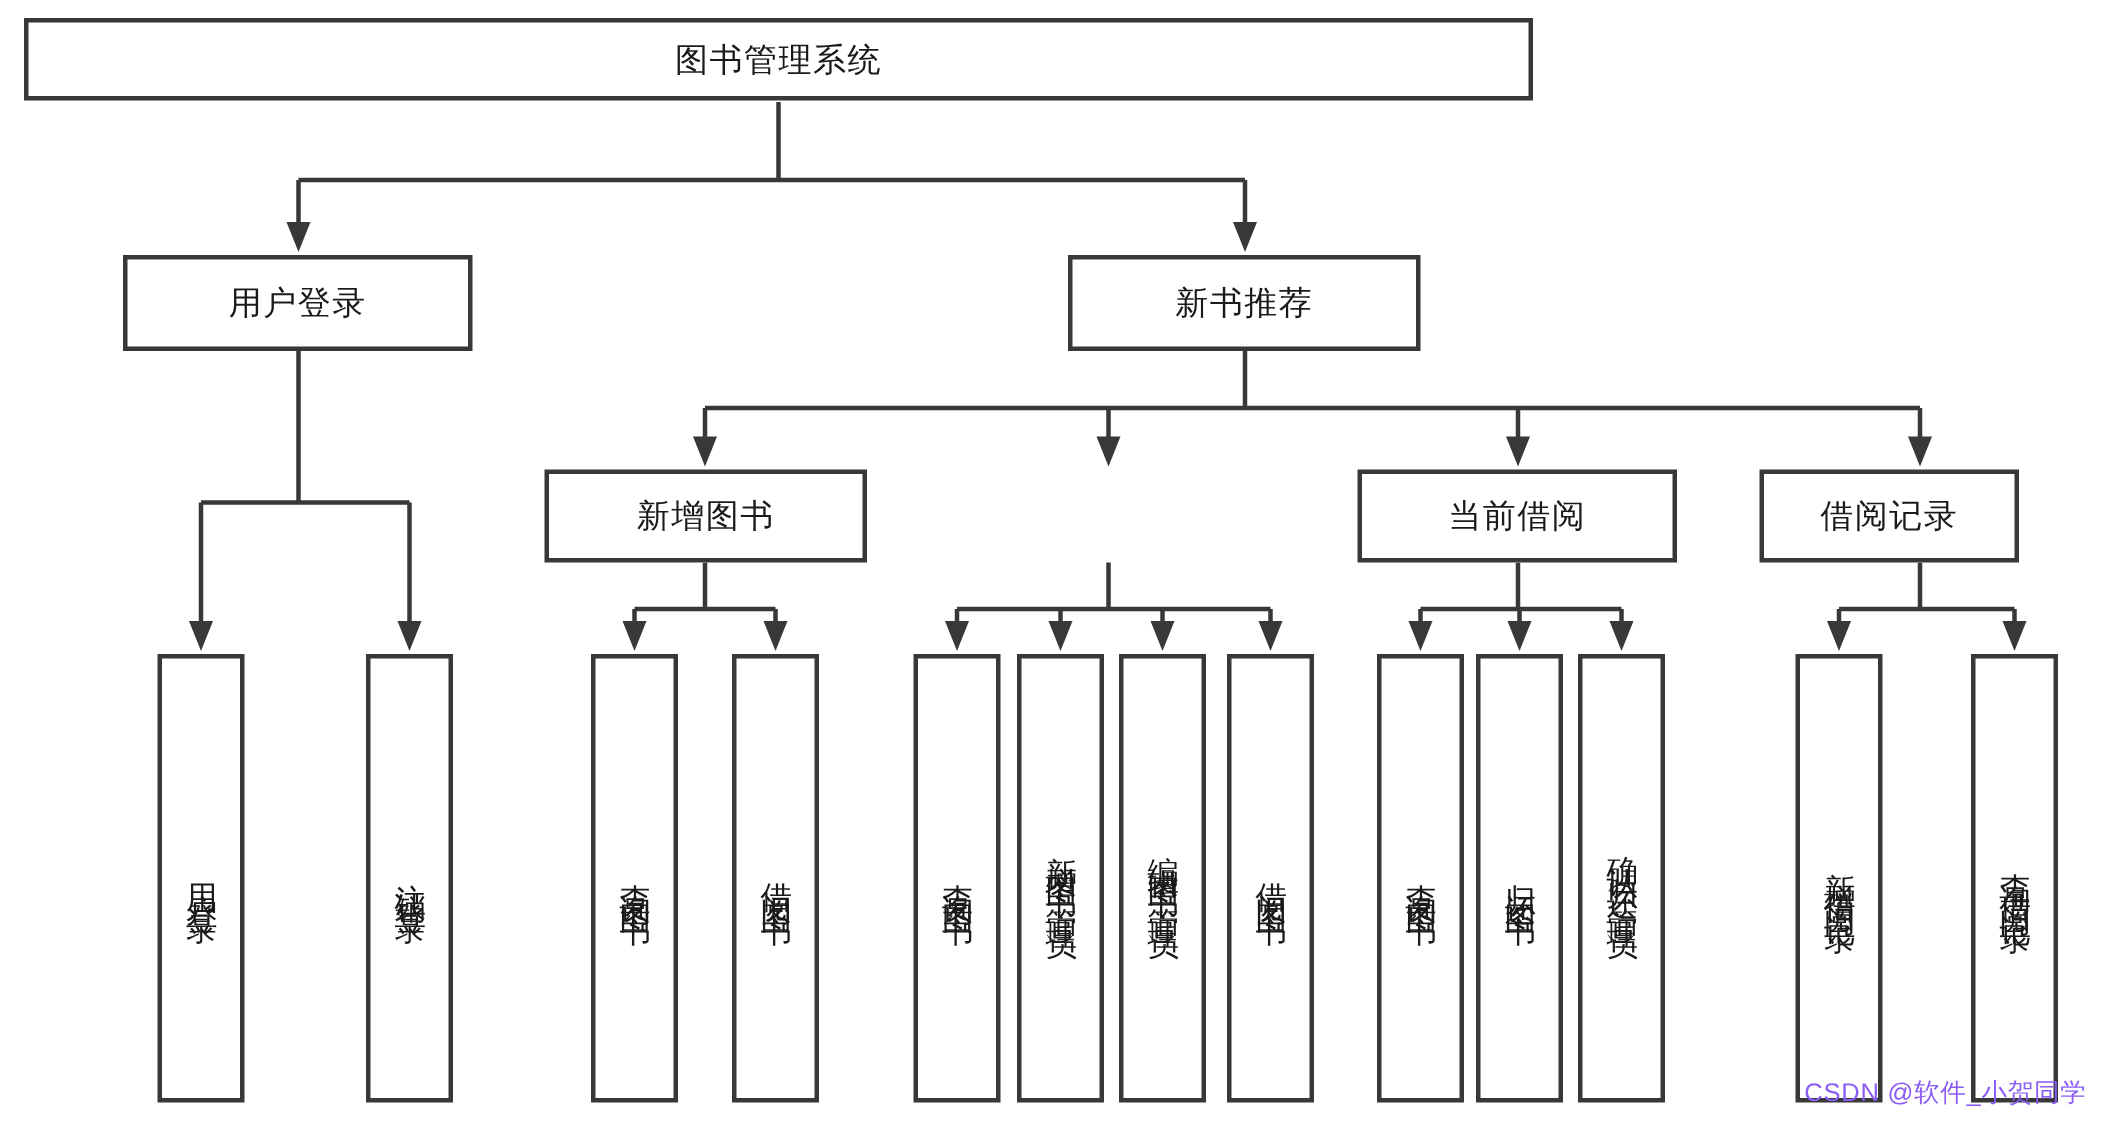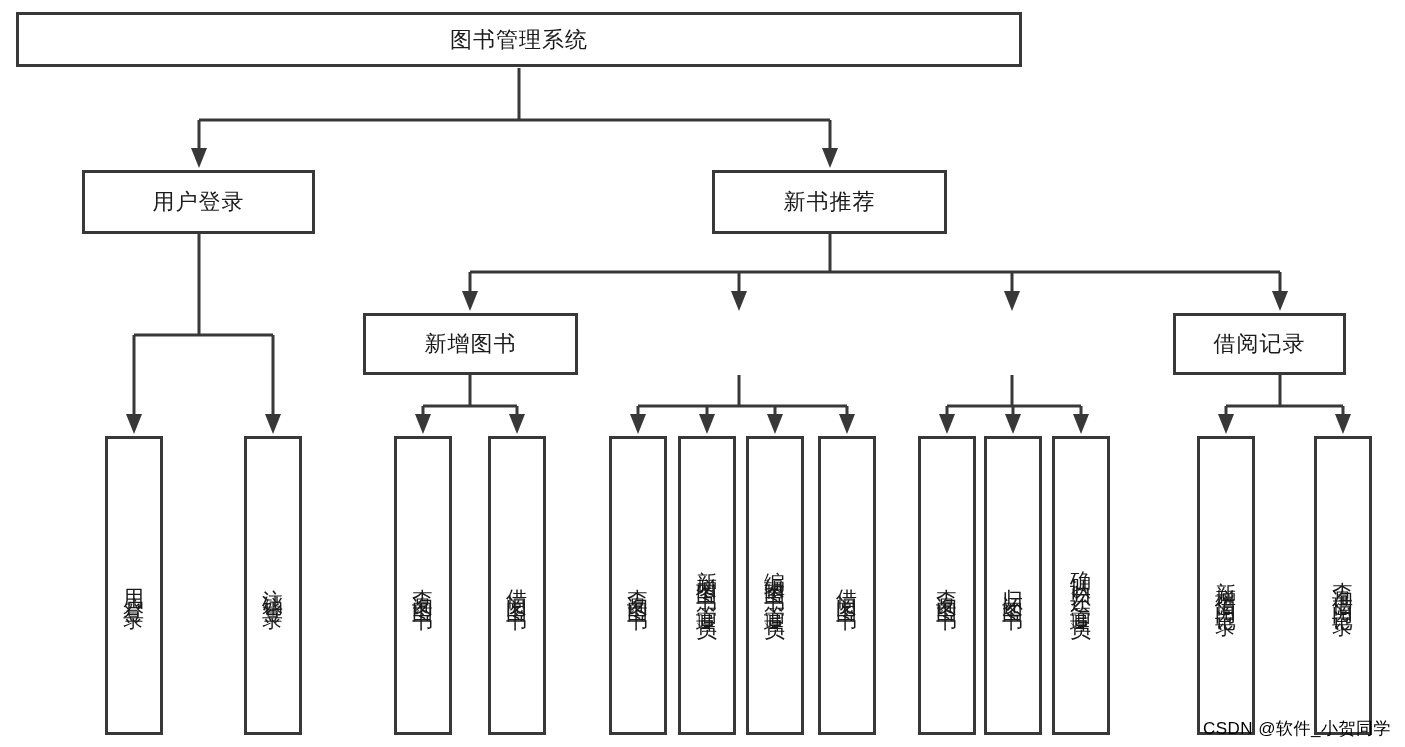--- a/index.html
+++ b/index.html
@@ -44,21 +44,21 @@
     text-orientation: mixed;
     letter-spacing: 7px;
     line-height: 1;
     max-height: 288px;
   }
   .watermark {
     position: absolute;
     top: 717px;
     right: 14px;
     font-size: 17px;
-    color: #000000;
+    color: #8b5cf6;
     letter-spacing: 0.5px;
     white-space: nowrap;
   }
 </style>
 </head>
 <body>
 
 <div class="stage">
 
   <svg class="connectors" width="1405" height="747" viewBox="0 0 1405 747">
@@ -100,20 +100,21 @@
       <polygon points="1335,414 1351,414 1343,434"></polygon>
     </g>
   </svg>
 
   <div class="box h" style="left:16px; top:12px; width:1006px; height:55px;">图书管理系统</div>
 
   <div class="box h" style="left:82px; top:170px; width:233px; height:64px;">用户登录</div>
   <div class="box h" style="left:712px; top:170px; width:235px; height:64px;">新书推荐</div>
 
   <div class="box h" style="left:363px; top:313px; width:215px; height:62px;">新增图书</div>
+  <div class="box h" style="left:905px; top:313px; width:213px; height:62px;">当前借阅</div>
   <div class="box h" style="left:1173px; top:313px; width:173px; height:62px;">借阅记录</div>
 
   <div class="box v" style="left:105px; top:436px; width:58px; height:299px;">
     <span class="vtext">用户登录</span>
   </div>
   <div class="box v" style="left:244px; top:436px; width:58px; height:299px;">
     <span class="vtext">注销登录</span>
   </div>
 
   <div class="box v" style="left:394px; top:436px; width:58px; height:299px;">

